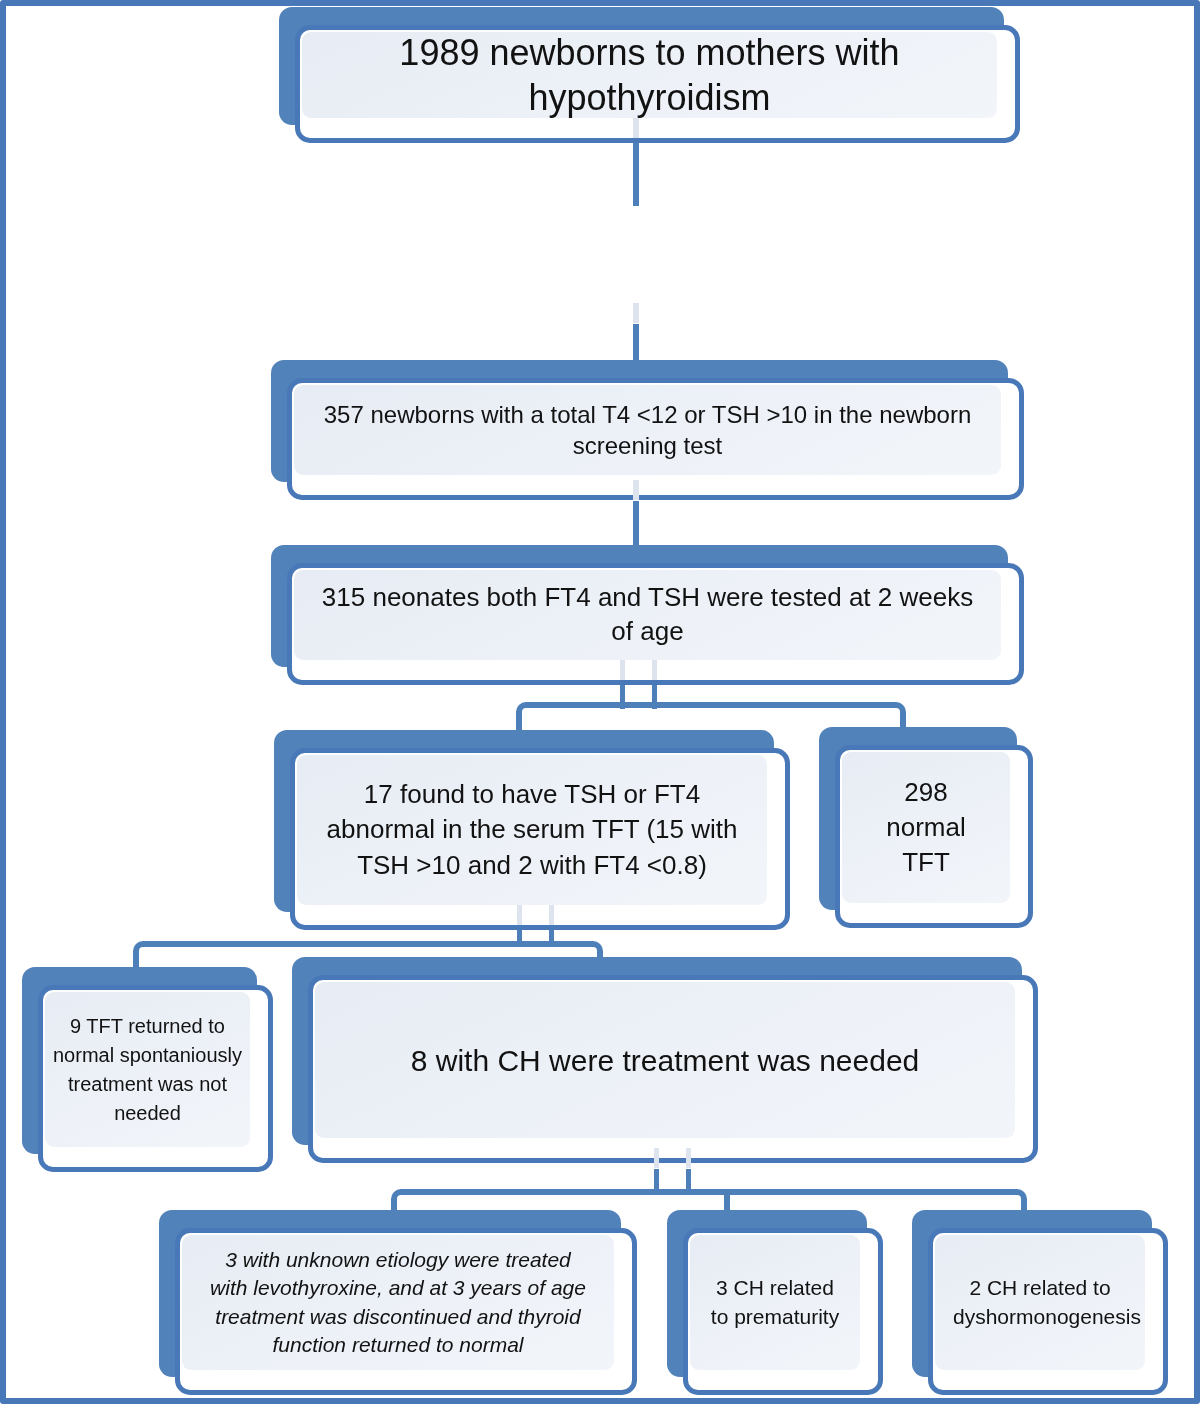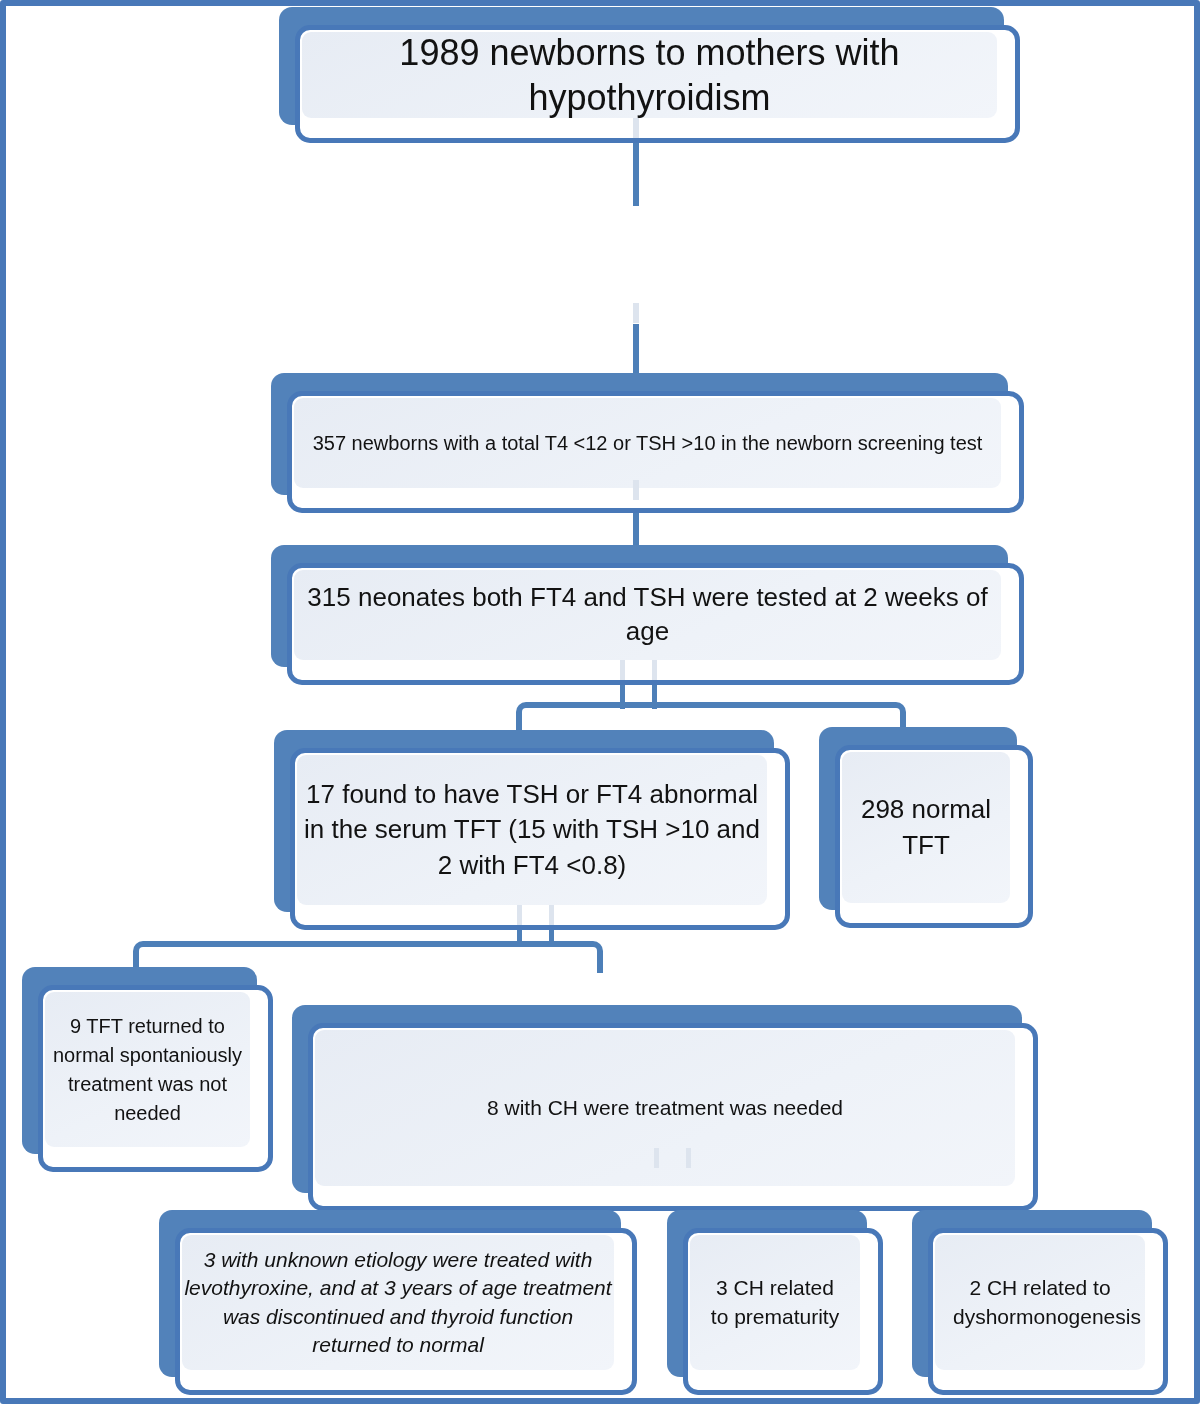--- a/index.html
+++ b/index.html
@@ -41,32 +41,32 @@
   .node .fill {
     position: absolute;
     left: 7px; top: 7px; right: 23px; bottom: 25px;
     background: linear-gradient(155deg, #e7ecf4 0%, #eef2f8 60%, #f2f5fa 100%);
     border-radius: 9px;
     display: flex;
     align-items: center;
     justify-content: center;
     text-align: center;
   }
-  .node .txt { padding: 0 0; width: 100%; }
+  .node .txt { padding: 0 22px; width: 100%; }
 
   
   #n1  { left: 295px; top: 25px;   width: 725px; height: 118px; font-size: 36px; line-height: 1.25; }
   #n2  { left: 287px; top: 203px;  width: 737px; height: 125px; font-size: 26px; line-height: 1.3; }
-  #n3  { left: 287px; top: 391px;  width: 737px; height: 122px; font-size: 20px; line-height: 1.3; }
+  #n3  { left: 287px; top: 378px;  width: 737px; height: 122px; font-size: 24px; line-height: 1.3; }
   #n4  { left: 287px; top: 563px;  width: 737px; height: 122px; font-size: 26px; line-height: 1.3; }
   #n5  { left: 290px; top: 748px;  width: 500px; height: 182px; font-size: 26px; line-height: 1.35; }
   #n6  { left: 835px; top: 745px;  width: 198px; height: 183px; font-size: 26px; line-height: 1.35; }
   #n7  { left: 38px;  top: 985px;  width: 235px; height: 187px; font-size: 20px; line-height: 1.45; }
   #n7 .txt { padding: 0 3px; }
-  #n8  { left: 308px; top: 1023px;  width: 730px; height: 188px; font-size: 21px; line-height: 1.3; }
+  #n8  { left: 308px; top: 975px;  width: 730px; height: 188px; font-size: 30px; line-height: 1.3; }
   #n9  { left: 175px; top: 1228px; width: 462px; height: 167px; font-size: 21px; line-height: 1.35; font-style: italic; }
   #n10 { left: 683px; top: 1228px; width: 200px; height: 167px; font-size: 21px; line-height: 1.35; }
   #n10 .txt, #n11 .txt { padding: 0 18px; }
   #n11 { left: 928px; top: 1228px; width: 240px; height: 167px; font-size: 21px; line-height: 1.35; }
 
   
   .conn { position: absolute; background: #4d7fb8; z-index: 1; }
   .c1  { left: 633px; top: 138px;  width: 6px; height: 68px; }
   .c2  { left: 633px; top: 324px;  width: 6px; height: 62px; }
   .c3  { left: 633px; top: 501px;  width: 6px; height: 65px; }

